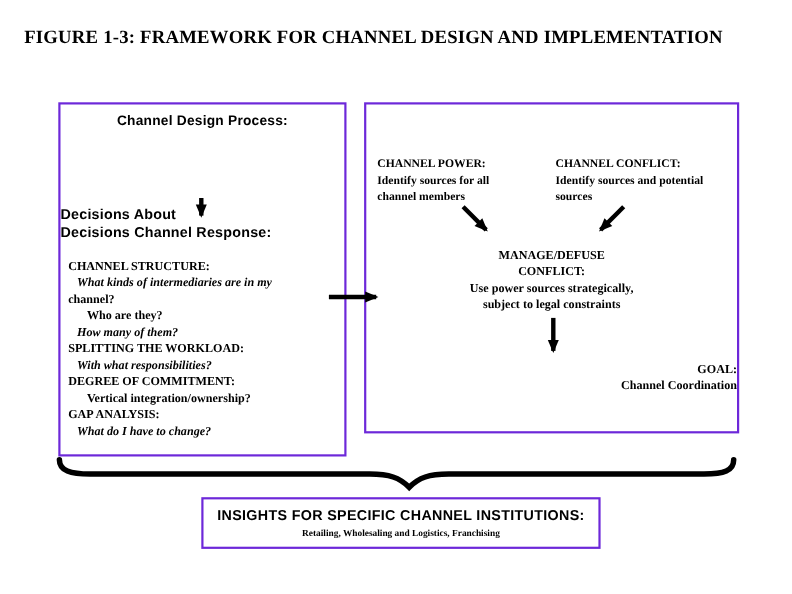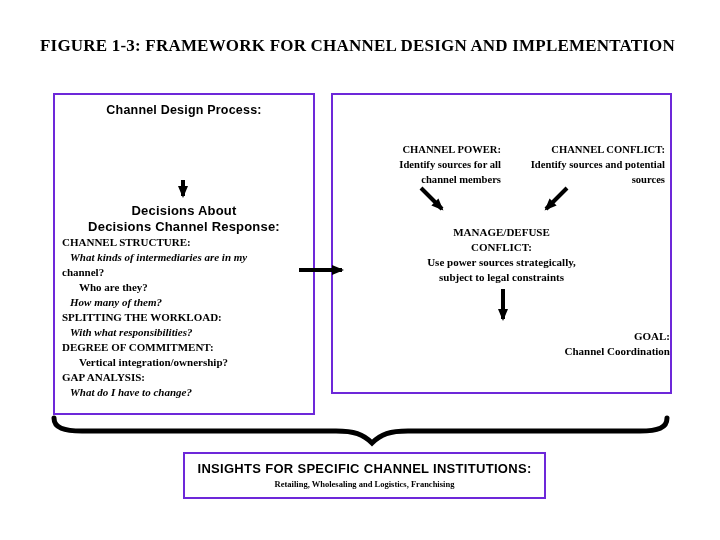--- a/index.html
+++ b/index.html
@@ -2,22 +2,22 @@
 <html><head>
 <meta charset="utf-8">
 <style>
   html,body{margin:0;padding:0;background:#ffffff;}
   .canvas{
     position:relative;width:720px;height:540px;background:#ffffff;
     overflow:hidden;color:#000;
   }
 
   .figure-title{
-    position:absolute;left:40px;top:24px;
-    font:bold 17px "Liberation Serif",serif;letter-spacing:.2px;white-space:nowrap;margin-top:12px;
+    position:absolute;left:22px;top:24px;
+    font:bold 17px "Liberation Serif",serif;letter-spacing:.2px;white-space:nowrap;
   }
 
   .box{position:absolute;background:#fff;border:2px solid #6d28d9;box-sizing:border-box;}
   .design-box{left:53px;top:93px;width:262px;height:322px;}
   .impl-box{left:331px;top:93px;width:341px;height:301px;}
   .insights-box{left:183px;top:452px;width:363px;height:47px;}
 
   .box-title{
     text-align:center;padding-top:8px;
     font:bold 12.5px "Liberation Sans",sans-serif;letter-spacing:.2px;
@@ -25,34 +25,34 @@
 
   .seg-block{
     position:absolute;left:4px;top:31px;right:2px;
     font:bold 11px "Liberation Serif",serif;line-height:14.5px;
   }
   .sg0{padding-left:4px;}
   .sg1{padding-left:12px;}
   .sg2{padding-left:15px;}
 
   .decisions-heading{
-    position:absolute;left:0;top:108px;width:100%;text-align:center;
+    position:absolute;left:0;top:92px;width:100%;
     font:bold 13px "Liberation Sans",sans-serif;line-height:16px;letter-spacing:.2px;
   }
 
   .decision-list{
     position:absolute;left:2px;top:140px;right:2px;
     font:bold 11px "Liberation Serif",serif;line-height:15px;
   }
   .in0{padding-left:5px;}
   .in1{padding-left:13px;font-style:italic;}
   .in2{padding-left:22px;}
 
   .col-block{
-    position:absolute;top:47px;text-align:right;
+    position:absolute;top:47px;text-align:left;
     font:bold 10.6px "Liberation Serif",serif;line-height:15px;
   }
   .power-col{left:10px;width:158px;}
   .conflict-col{left:172px;width:160px;}
 
   .manage-block{
     position:absolute;left:0;top:130px;width:100%;text-align:center;
     font:bold 11px "Liberation Serif",serif;line-height:15px;
   }
   .goal-block{

